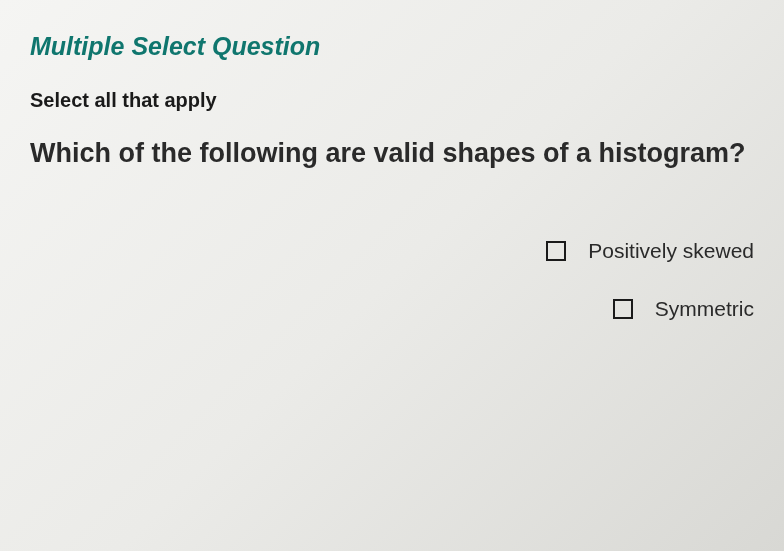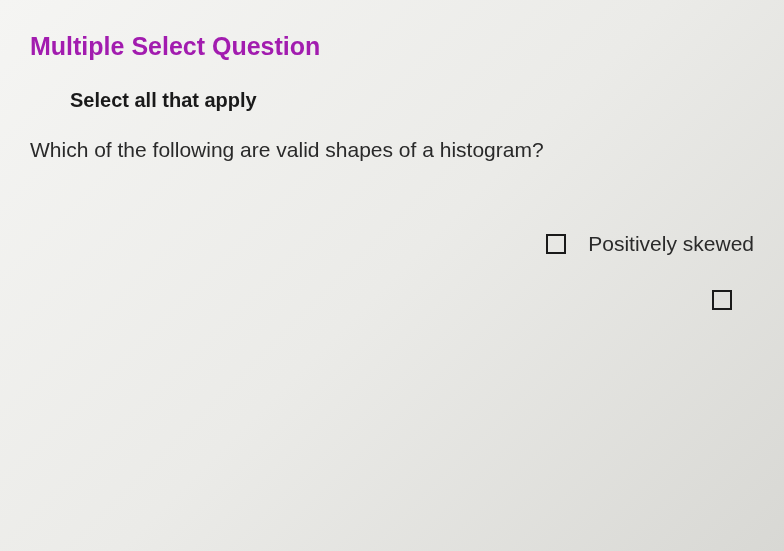--- a/index.html
+++ b/index.html
@@ -13,33 +13,33 @@
       font-family: Arial, Helvetica, sans-serif;
       background: linear-gradient(135deg, #f5f5f3 0%, #ebebe8 50%, #d8d8d4 100%);
       padding: 32px 30px 0 30px;
       color: #2a2a2a;
       position: relative;
       overflow: hidden;
     }
     .question-type {
       font-size: 25px;
       font-weight: 700;
-      color: #a21caf;
+      color: #0f766e;
       margin-bottom: 28px;
+      font-style: italic;
     }
     .instruction {
       font-size: 20px;
       font-weight: 700;
       color: #1a1a1a;
       margin-bottom: 26px;
-      margin-left: 40px;
     }
     .question-text {
-      font-size: 21px;
-      font-weight: 400;
+      font-size: 27px;
+      font-weight: 700;
       color: #2a2a2a;
       margin-bottom: 70px;
     }
     .options {
       padding-left: 76px;
     }
     .option {
       display: flex;
       align-items: center;
       margin-bottom: 34px;
@@ -71,17 +71,18 @@
 
 <div class="options">
 
   <div class="option">
     <div class="checkbox"></div>
     <span class="option-label">Positively skewed</span>
   </div>
 
   <div class="option">
     <div class="checkbox"></div>
+    <span class="option-label">Symmetric</span>
   </div>
 
 
 
 </div>
 
 </body></html>

